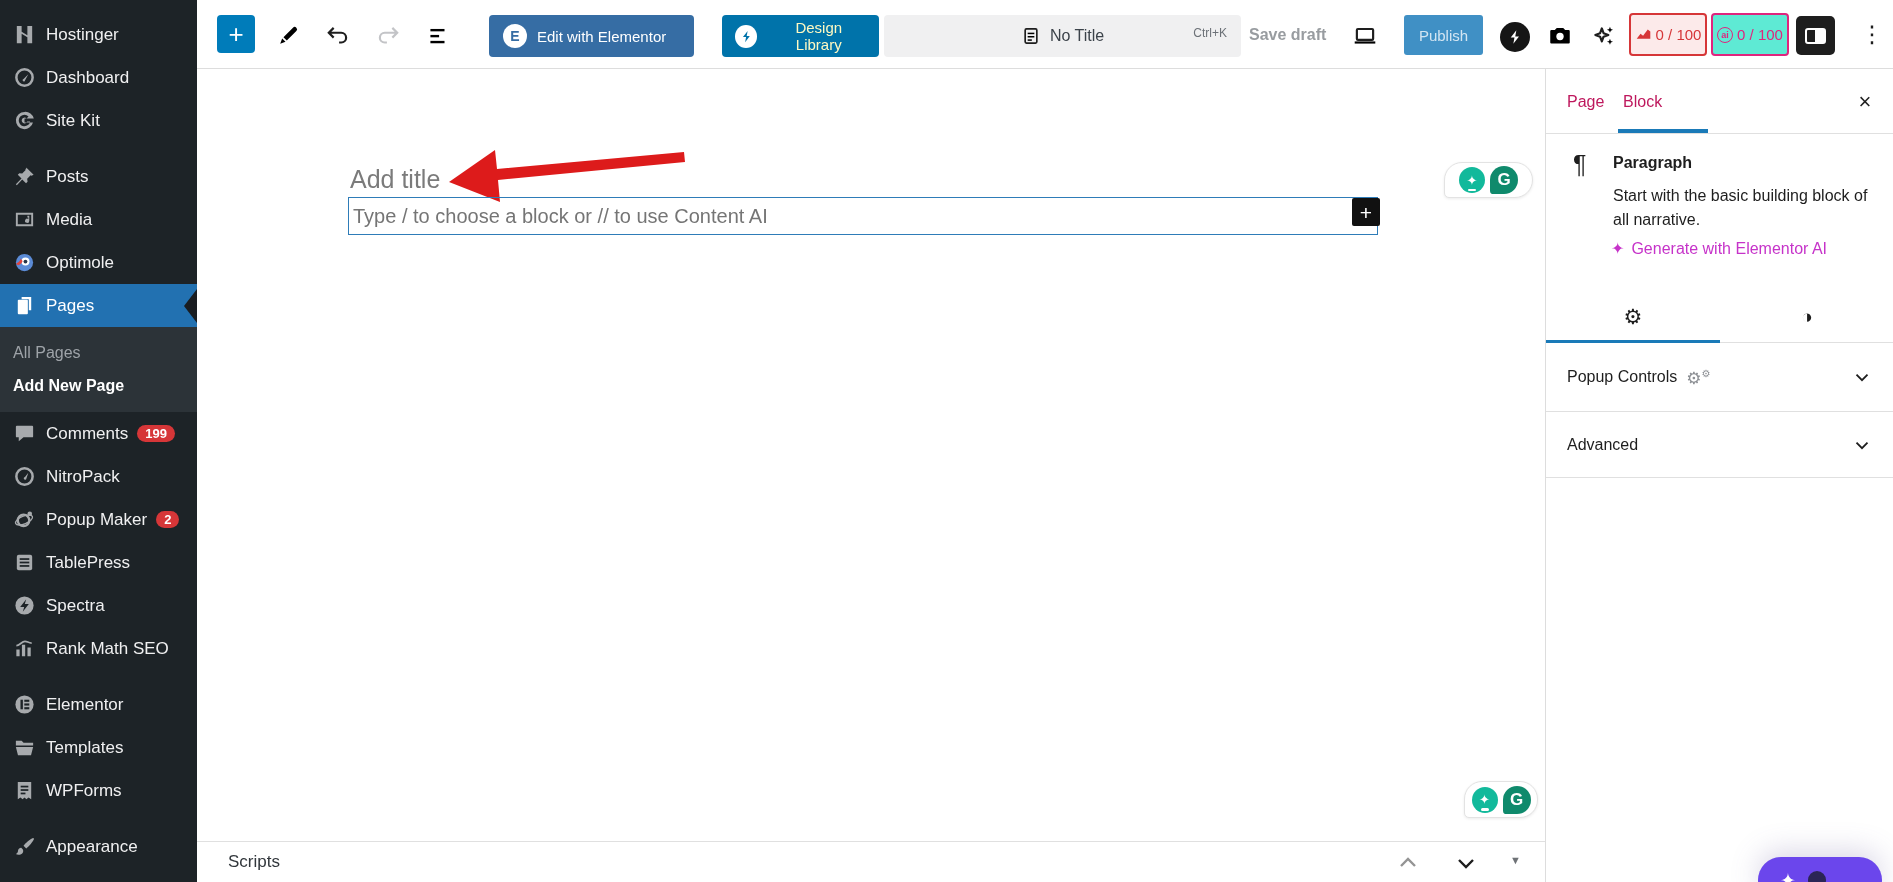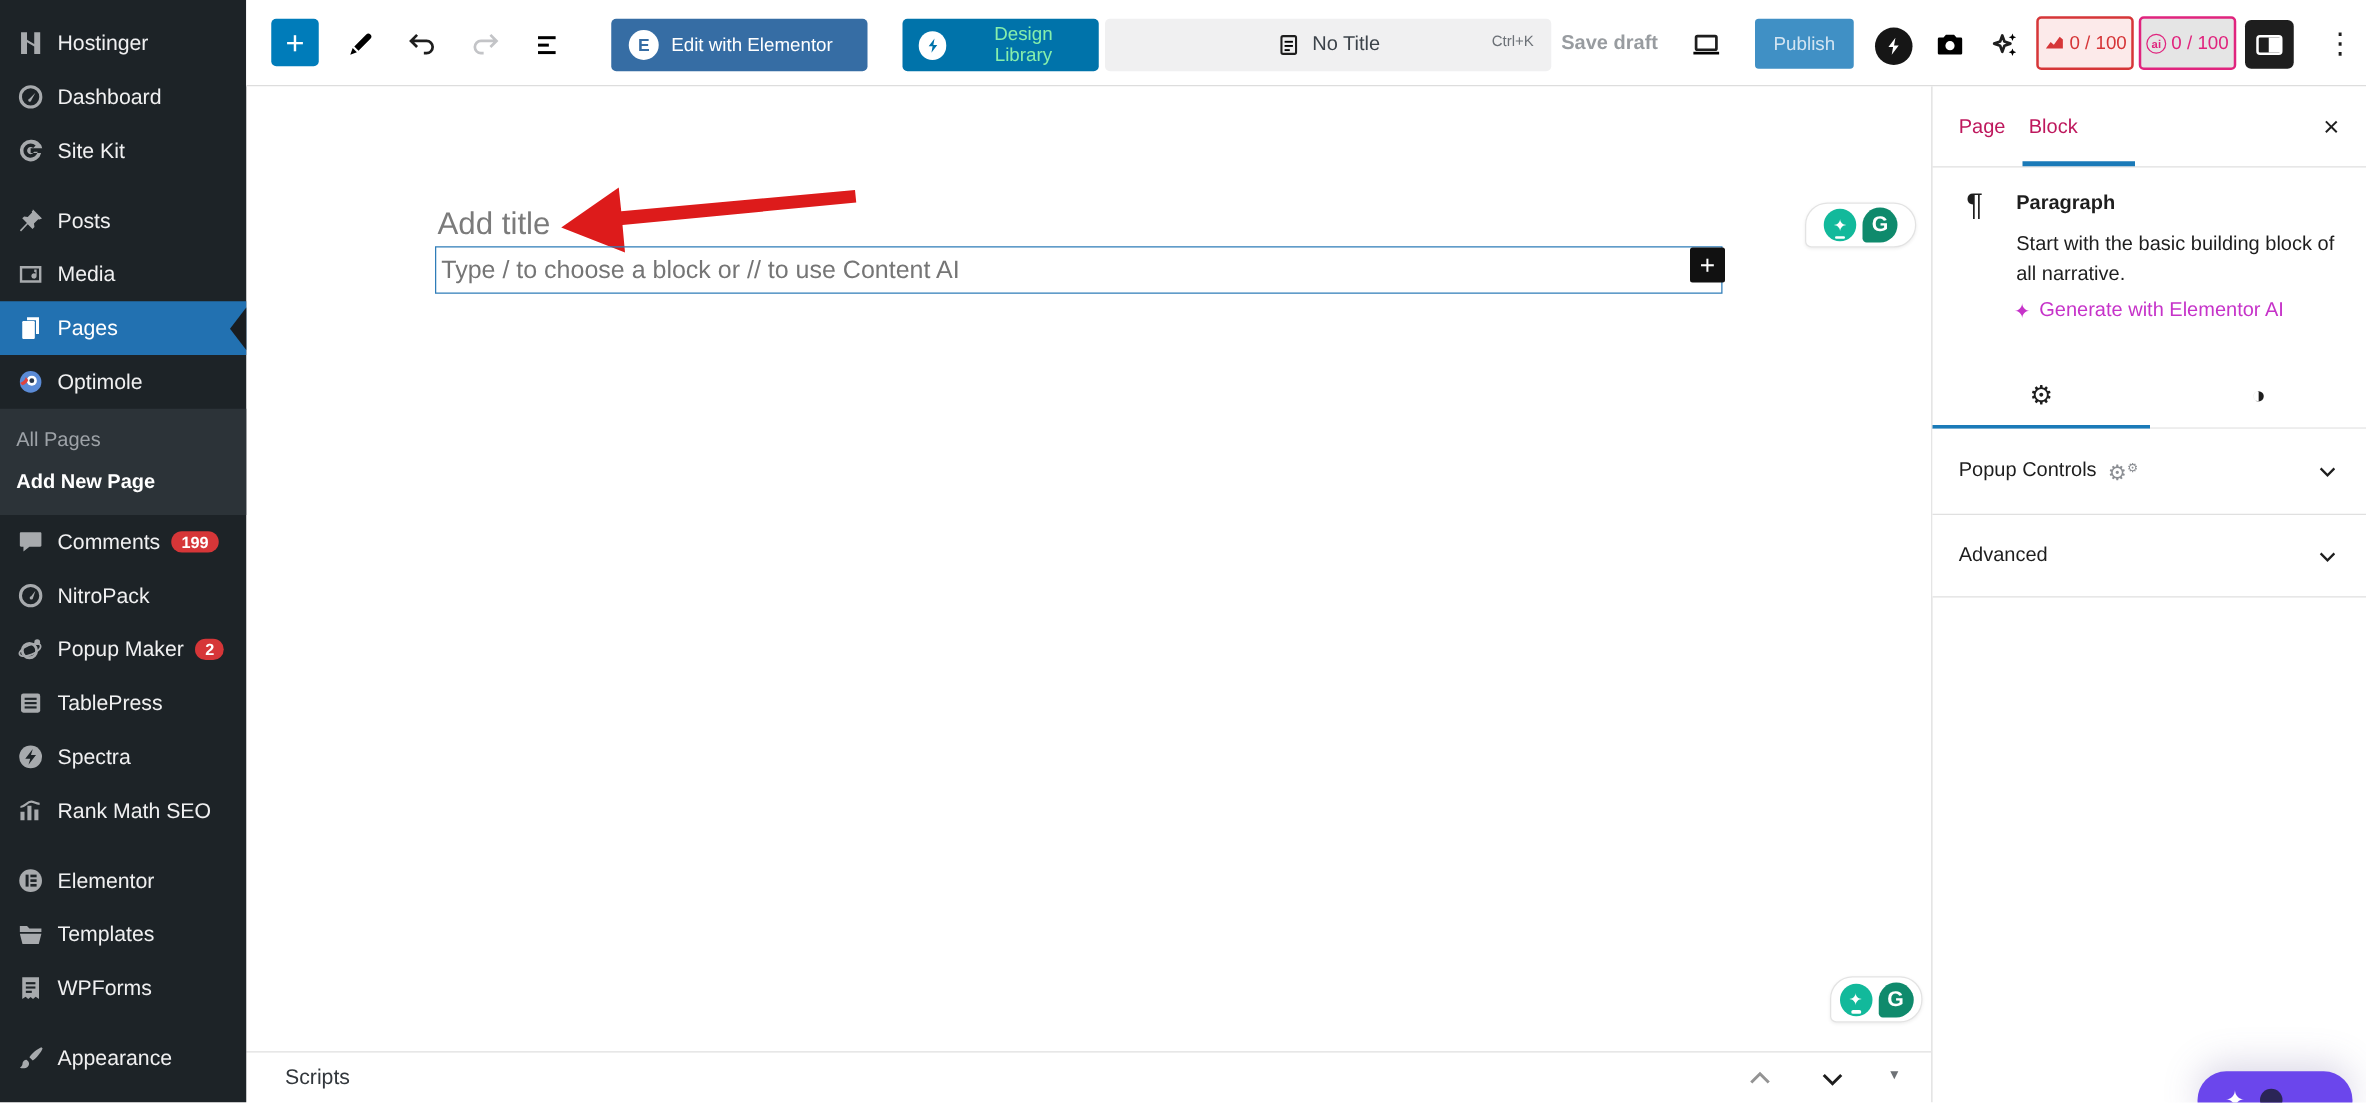--- a/index.html
+++ b/index.html
@@ -31,42 +31,42 @@
   .tb-icon-btn { width:36px; height:36px; top:18px; display:flex; align-items:center; justify-content:center;
     background:transparent; border:none; cursor:pointer; }
   .tb-icon-btn svg { width:26px; height:26px; }
   #insert-btn { left:20px; top:15px; width:38px; height:38px; background:#007cba; color:#fff;
     border:none; border-radius:4px; font-size:26px; font-weight:400; line-height:1; cursor:pointer; }
   #elementor-btn { left:292px; top:15px; height:42px; width:205px; background:#366da4; color:#fff;
     border:none; border-radius:4px; font-size:15px; display:flex; align-items:center; gap:10px;
     padding:0 14px; cursor:pointer; }
   .e-circle { width:24px; height:24px; border-radius:50%; background:#fff; color:#366da4;
     display:flex; align-items:center; justify-content:center; font-weight:bold; font-size:14px; }
-  #design-btn { left:525px; top:15px; height:42px; width:157px; background:#0073aa; color:#86efac;
+  #design-btn { left:525px; top:15px; height:42px; width:157px; background:#0073aa; color:#fef9c3;
     border:none; border-radius:4px; font-size:15px; display:flex; align-items:center; gap:14px;
     padding:0 13px; cursor:pointer; }
   .s-circle { width:23px; height:23px; border-radius:50%; background:#fff; display:flex;
     align-items:center; justify-content:center; }
   #command-bar { left:687px; top:15px; width:357px; height:42px; background:#f0f0f1; border-radius:4px;
     display:flex; align-items:center; justify-content:center; gap:9px; cursor:pointer; }
   #command-bar .doc-t { font-size:16px; color:#3c434a; }
   #command-shortcut { position:absolute; right:14px; top:11px; font-size:12px; color:#6c7177; }
   #save-draft { left:1052px; top:0; height:69px; display:flex; align-items:center;
     background:none; border:none; font-size:16px; color:#989ca0; cursor:pointer;font-weight:bold; }
   #preview-btn { left:1150px; }
   #publish-btn { left:1207px; top:15px; height:40px; width:79px; background:#4090c5; color:#d3e5f2;
     border:none; border-radius:3px; font-size:15px; cursor:pointer; }
   #spectra-tb { left:1303px; top:22px; width:30px; height:30px; border-radius:50%; background:#161616;
     display:flex; align-items:center; justify-content:center; border:none; cursor:pointer; }
   #camera-tb { left:1345px; }
   #sparkles-tb { left:1389px; }
   .score-badge { top:13px; height:43px; width:78px; border-radius:4px; display:flex; align-items:center;
     justify-content:center; gap:4px; font-size:15px; cursor:pointer; }
   #rankmath-badge { left:1432px; background:#fceaea; border:2px solid #d63638; color:#d63638; }
-  #contentai-badge { left:1514px; background:#e5e5e5; border:2px solid #e0247e; color:#e0247e;text-align:right; }
+  #contentai-badge { left:1514px; background:#5eead4; border:2px solid #e0247e; color:#e0247e;text-align:right; }
   .ai-circ { width:16px; height:16px; border:1.6px solid #e0247e; border-radius:50%; font-size:9px;
     font-weight:bold; display:flex; align-items:center; justify-content:center; color:#e0247e; }
   #panel-toggle { left:1599px; top:16px; width:39px; height:39px; background:#1e1e1e; border:none;
     border-radius:5px; display:flex; align-items:center; justify-content:center; cursor:pointer; }
   .cols-ic { width:21px; height:16px; border:2px solid #fff; border-radius:3px; position:relative; }
   .cols-ic::after { content:""; position:absolute; right:0; top:0; width:9px; height:12px; background:#fff; }
   #kebab-tb { left:1657px; top:16px; width:36px; height:36px; background:none; border:none;
     font-size:23px; color:#1e1e1e; cursor:pointer; }
 
   
@@ -176,39 +176,39 @@
     <span>Posts</span>
   </div>
   <div class="mi-row">
     <span class="mi">
         <svg viewBox="0 0 24 24">
           <path d="M3 5h18v14H3V5zm2 2v10h14V7H5zm10 1h2v5.3a2.2 2.2 0 1 1-1-1.8V10h-1V8z"></path>
         </svg>
       </span>
     <span>Media</span>
   </div>
-  <div class="mi-row active">
-    <span class="mi">
-        <svg viewBox="0 0 24 24">
-          <path d="M9 3h10v14h-2.5V5.5H9V3z"></path>
-          <rect x="5" y="6" width="10.5" height="15" rx="1"></rect>
-        </svg>
-      </span>
-    <span>Pages</span>
-  </div>
   <div class="mi-row">
     <span class="mi">
         <svg viewBox="0 0 24 24">
           <circle cx="12" cy="12" r="9" fill="#5b8bd6"></circle>
           <circle cx="13" cy="11" r="4.2" fill="#fff"></circle>
           <circle cx="13" cy="11" r="2" fill="#27364b"></circle>
           <path fill="#e0433d" d="M3.2 13c2.2-.6 4.3-2.8 4.8-5l2 2.4c-.6 2-2.6 4-4.8 4.4z"></path>
         </svg>
       </span>
     <span>Optimole</span>
+  </div>
+  <div class="mi-row active">
+    <span class="mi">
+        <svg viewBox="0 0 24 24">
+          <path d="M9 3h10v14h-2.5V5.5H9V3z"></path>
+          <rect x="5" y="6" width="10.5" height="15" rx="1"></rect>
+        </svg>
+      </span>
+    <span>Pages</span>
   </div>
   <div id="pages-submenu">
     <div class="sub-row">
       <span>All Pages</span>
     </div>
     <div class="sub-row current">
       <span>Add New Page</span>
     </div>
   </div>
   <div class="mi-row">

